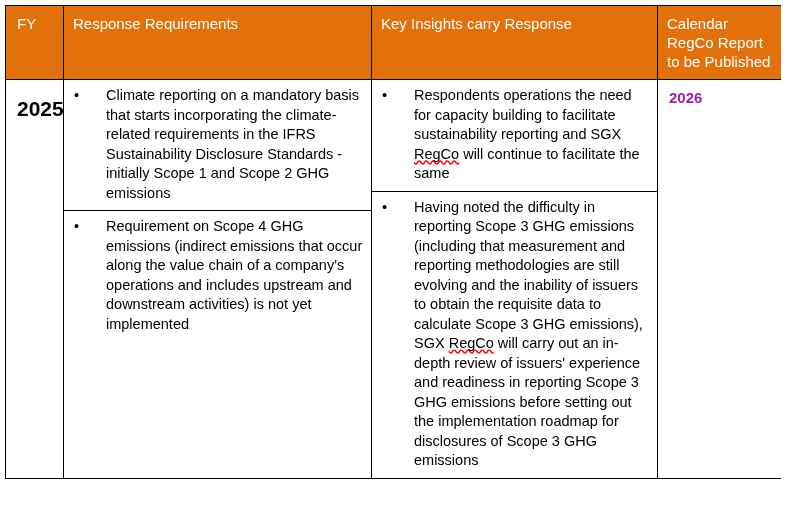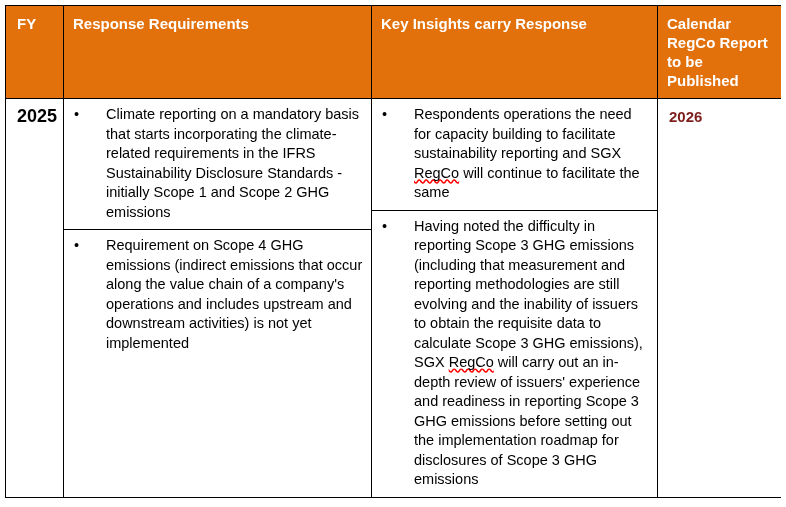--- a/index.html
+++ b/index.html
@@ -35,49 +35,49 @@
     border: 1px solid #000000;
   }
   table.req-table col.c-fy      { width: 58px; }
   table.req-table col.c-req     { width: 308px; }
   table.req-table col.c-ins     { width: 286px; }
   table.req-table col.c-cal     { width: 124px; }
 
   thead th {
     background: #E2700B;
     color: #ffffff;
-    font-weight: bold;
+    font-weight: normal;
     font-size: 15px;
     line-height: 19px;
     text-align: left;
     vertical-align: top;
     padding: 8px 8px 8px 9px;
     border: 1px solid #000000;
     height: 52px;
     box-sizing: border-box;
   }
   thead th.th-fy { padding-left: 11px; }
 
   tbody td {
     border: 1px solid #000000;
     vertical-align: top;
     padding: 0;
     background: #ffffff;
   }
   td.cell-fy {
-    font-size: 18px;
+    font-size: 21px;
     font-weight: bold;
     color: #000000;
-    padding: 8px 6px 6px 11px;
+    padding: 20px 6px 6px 11px;
     line-height: 18px;
   }
   td.cell-cal {
     font-size: 15px;
     font-weight: bold;
-    color: #7f1d1d;
+    color: #a21caf;
     padding: 9px 6px 6px 11px;
     line-height: 18px;
   }
   .bullet-block {
     padding: 6px 8px 7px 0;
   }
   .bullet-block + .bullet-block {
     border-top: 1px solid #000000;
   }
   ul.bullets {

